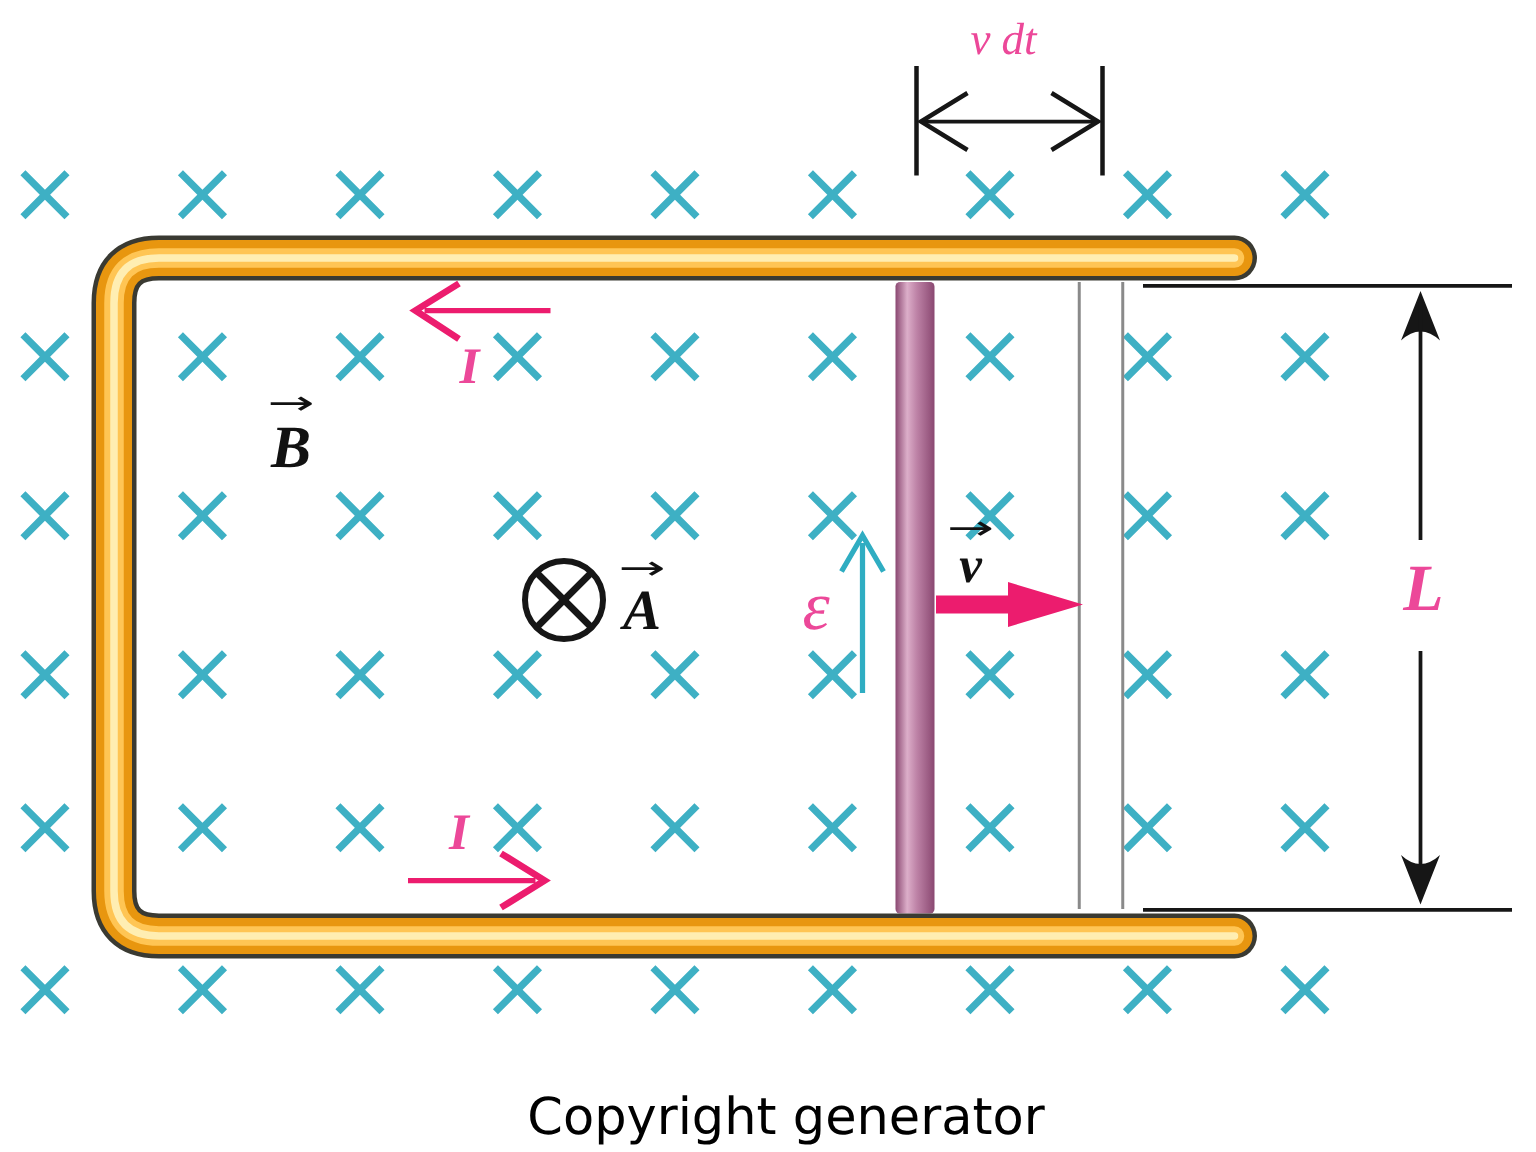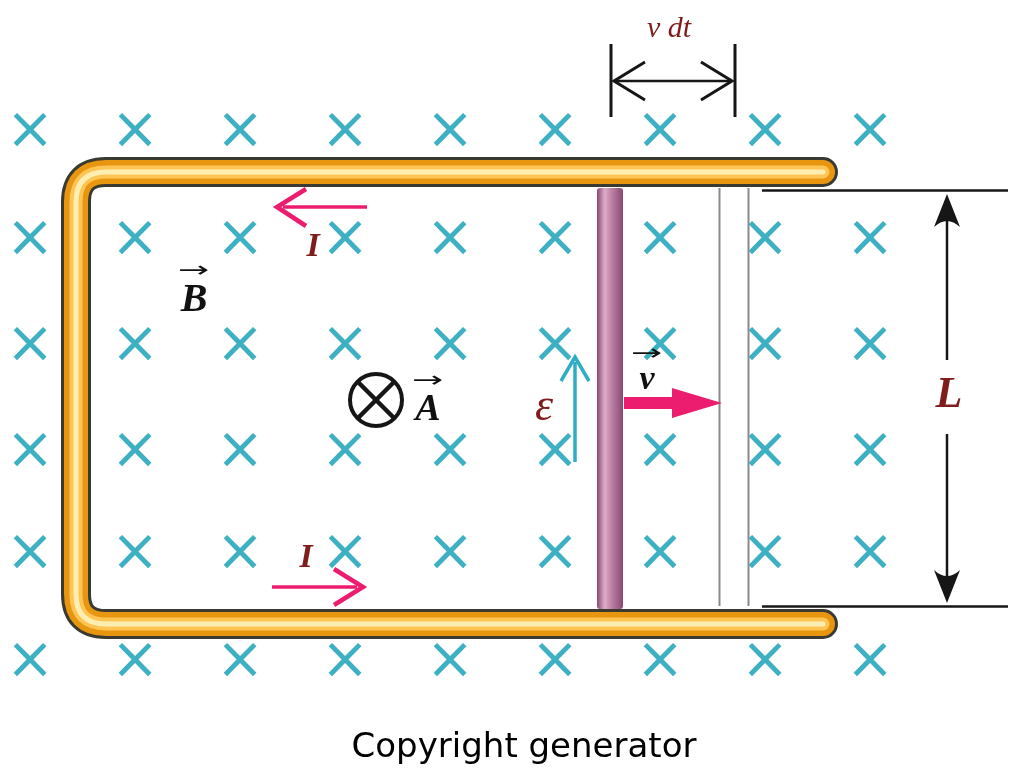--- a/index.html
+++ b/index.html
@@ -16,21 +16,21 @@
     position:relative;width:1024px;height:768px;background:#ffffff;overflow:hidden;
   }
   
   .fieldx{
     position:absolute;transform:translate(-50%,-50%);
     font:58px/1 "DejaVu Sans",sans-serif;color:var(--c-field);
     user-select:none;
   }
   #overlay{position:absolute;left:0;top:0;}
   
-  .lbl{position:absolute;transform:translate(-50%,-50%);color:#7f1d1d;white-space:nowrap;}
+  .lbl{position:absolute;transform:translate(-50%,-50%);color:#ec4899;white-space:nowrap;}
   .serif-i{font-family:"Liberation Serif",serif;font-style:italic;}
   .lbl-vdt{font-size:30px;}
   .lbl-I{font-size:34px;font-weight:bold;}
   .lbl-emf{font-size:46px;}
   .lbl-L{font-size:44px;font-weight:bold;}
   
   .vec{position:absolute;transform:translate(-50%,-50%);text-align:center;color:#111;}
   .vec .vec-arrow{
     display:block;height:14px;line-height:12px;font-size:22px;
     transform:scaleX(1.7);font-style:normal;font-family:"DejaVu Sans",sans-serif;

